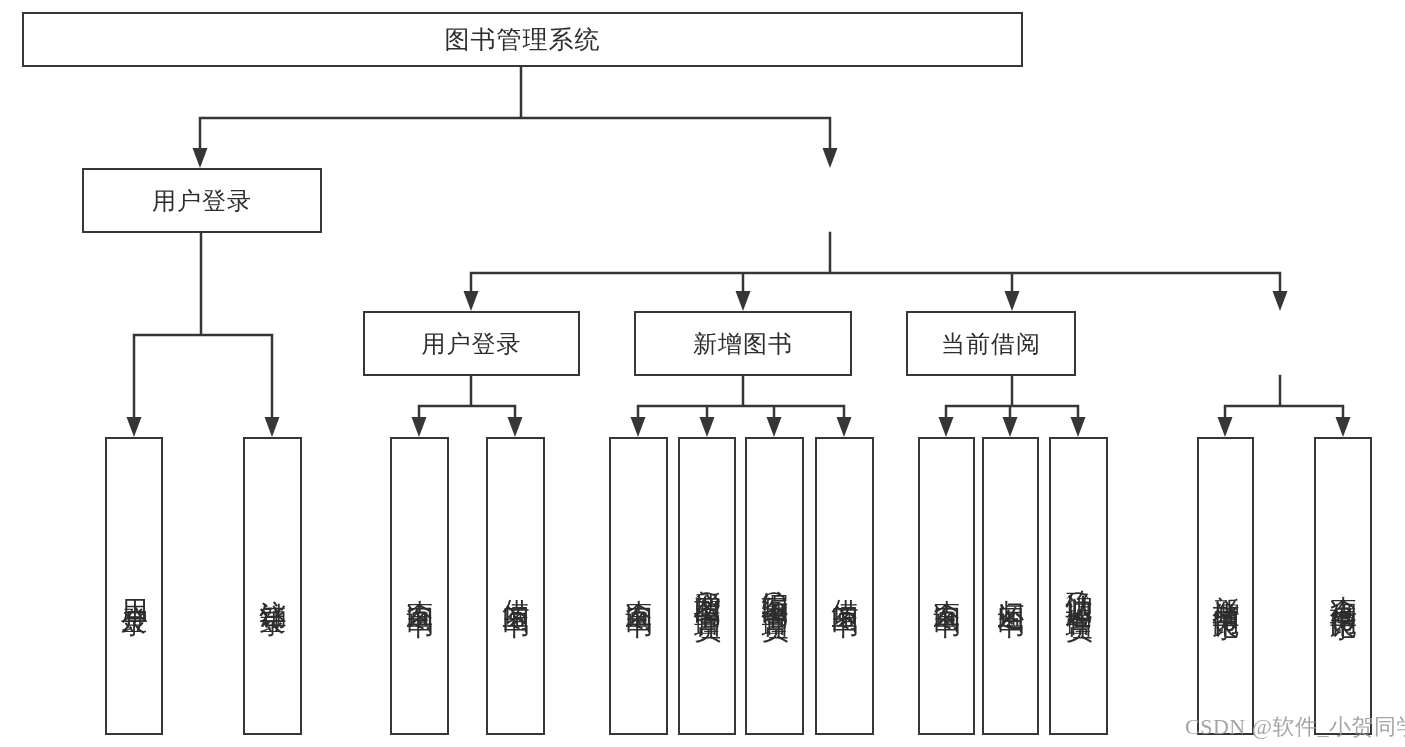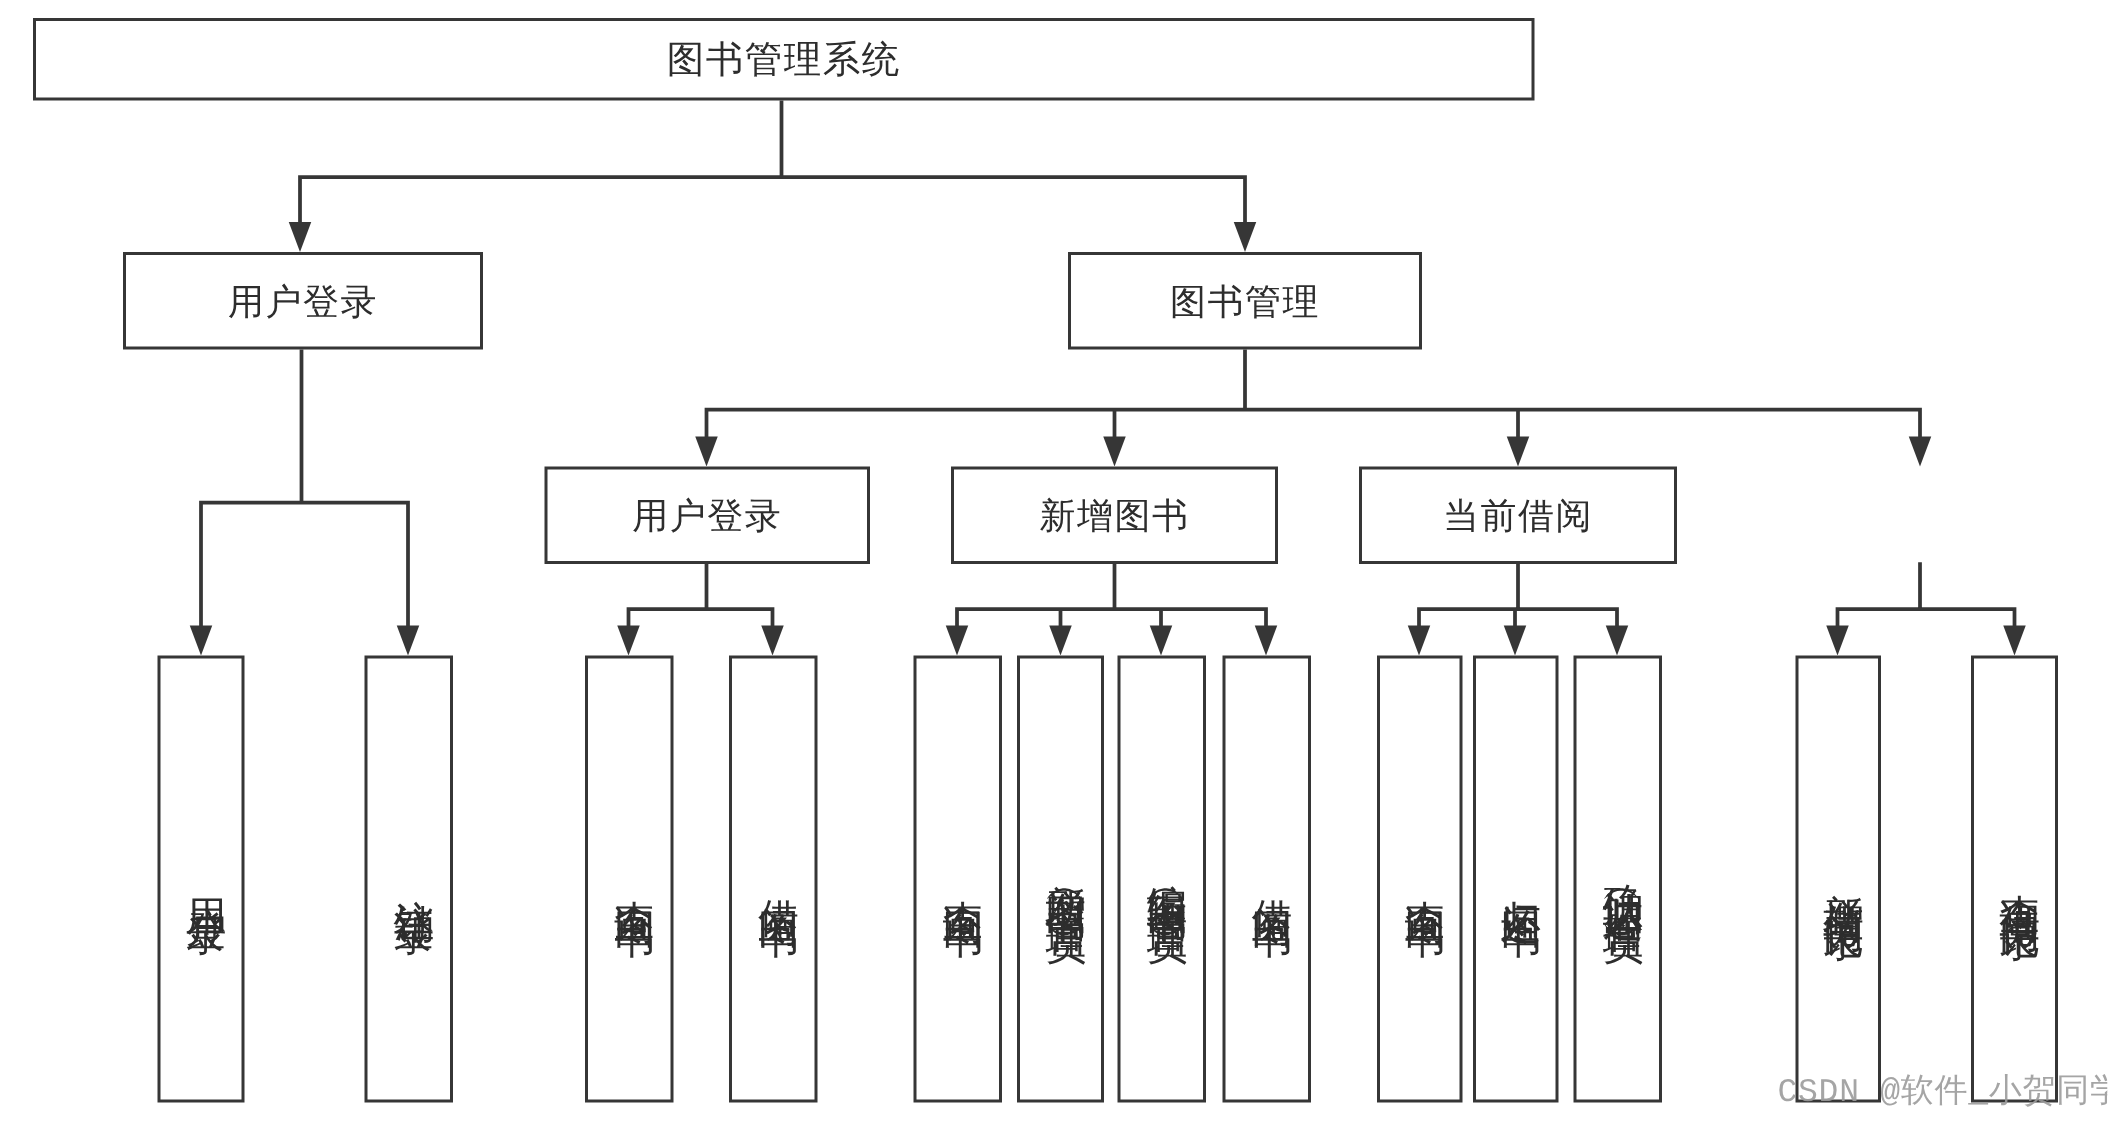--- a/index.html
+++ b/index.html
@@ -1,18 +1,18 @@
 <!DOCTYPE html>
 <html><head>
 <meta charset="utf-8">
 <style>
   html,body{margin:0;padding:0;background:#ffffff;}
   .canvas{
     position:relative;width:1405px;height:747px;background:#ffffff;overflow:hidden;
-    font-family:Liberation Mono, monospace;color:#2d2d2d;
+    font-family:Liberation Serif, serif;color:#2d2d2d;
   }
   .wires{position:absolute;left:0;top:0;pointer-events:none;}
   .box{
     position:absolute;box-sizing:border-box;border:2.5px solid #363636;background:#ffffff;
     display:flex;align-items:center;justify-content:center;
   }
   .hbox{font-size:24px;letter-spacing:1px;white-space:nowrap;}
   .root-box{font-size:25px;}
   .vlabel{
     writing-mode:vertical-rl;text-orientation:mixed;
@@ -68,31 +68,28 @@
     </g>
   </svg>
 
   <div class="box hbox root-box" style="left:22px;top:12px;width:1001px;height:55px">
     <span>图书管理系统</span>
   </div>
 
   <div class="box hbox" style="left:82px;top:168px;width:240px;height:65px">
     <span>用户登录</span>
   </div>
-  <div class="box hbox" style="left:712px;top:168px;width:236px;height:65px">
-    <span>图书管理</span>
-  </div>
 
   <div class="box hbox" style="left:363px;top:311px;width:217px;height:65px">
     <span>用户登录</span>
   </div>
   <div class="box hbox" style="left:634px;top:311px;width:218px;height:65px">
     <span>新增图书</span>
   </div>
-  <div class="box hbox" style="left:906px;top:311px;width:212px;height:65px">
+  <div class="box hbox" style="left:906px;top:311px;width:170px;height:65px">
     <span>当前借阅</span>
   </div>
 
   <div class="box" style="left:105px;top:437px;width:58px;height:298px">
     <span class="vlabel">用户登录</span>
   </div>
   <div class="box" style="left:243px;top:437px;width:59px;height:298px">
     <span class="vlabel">注销登录</span>
   </div>
 

